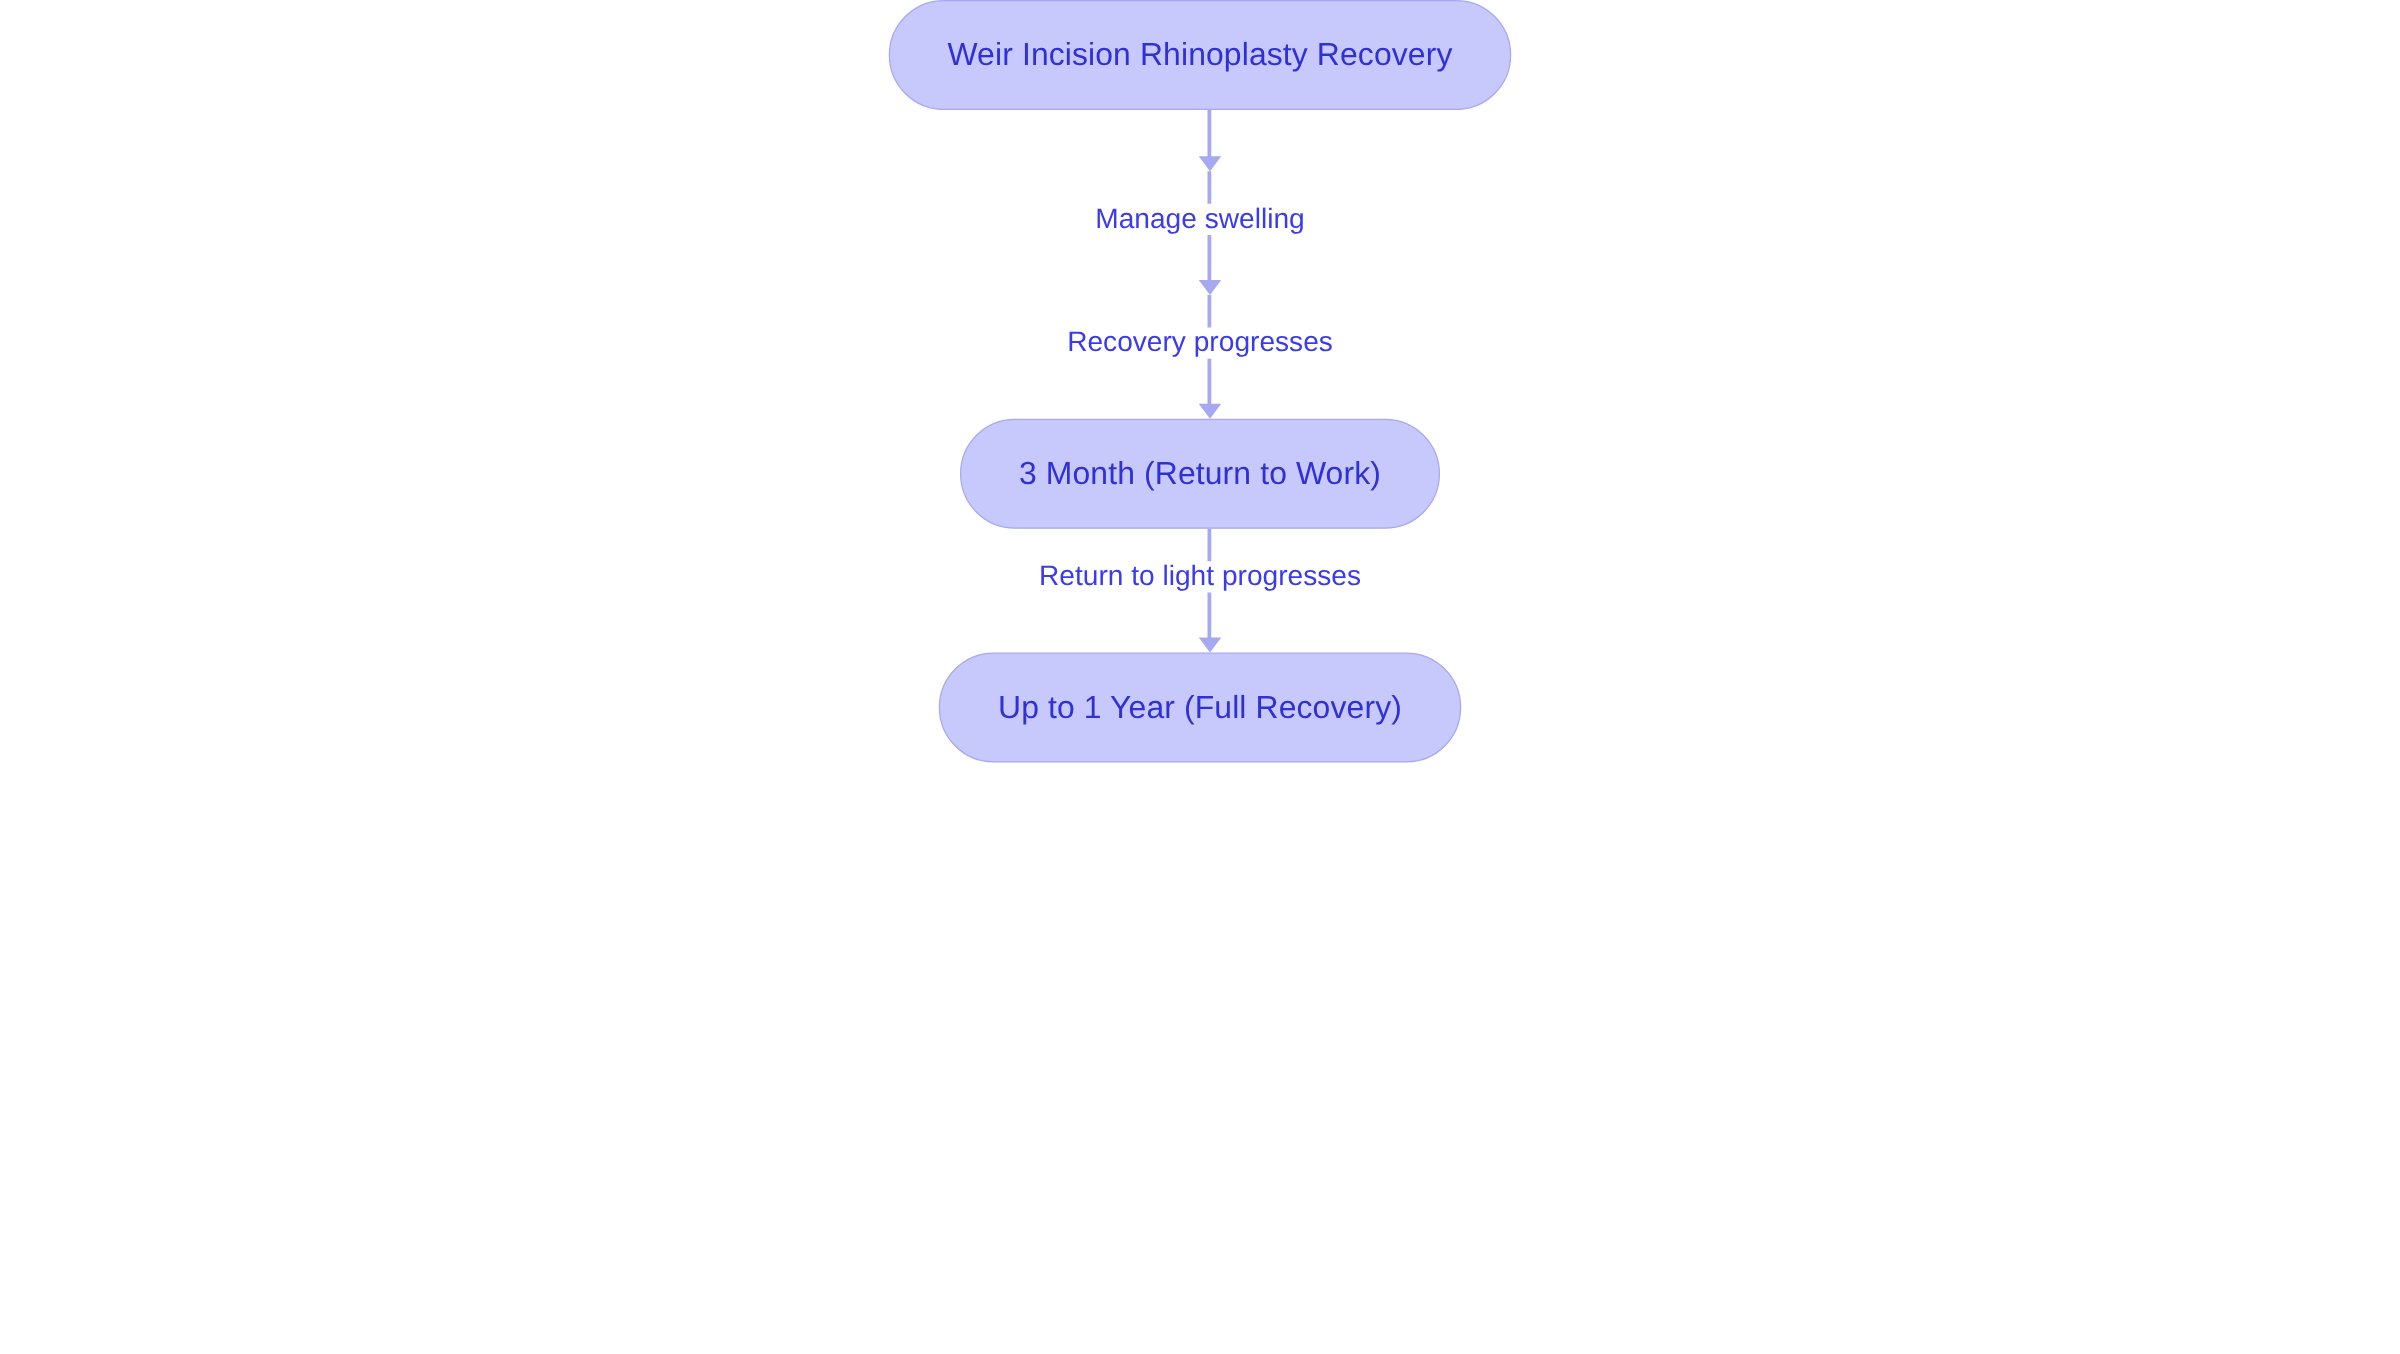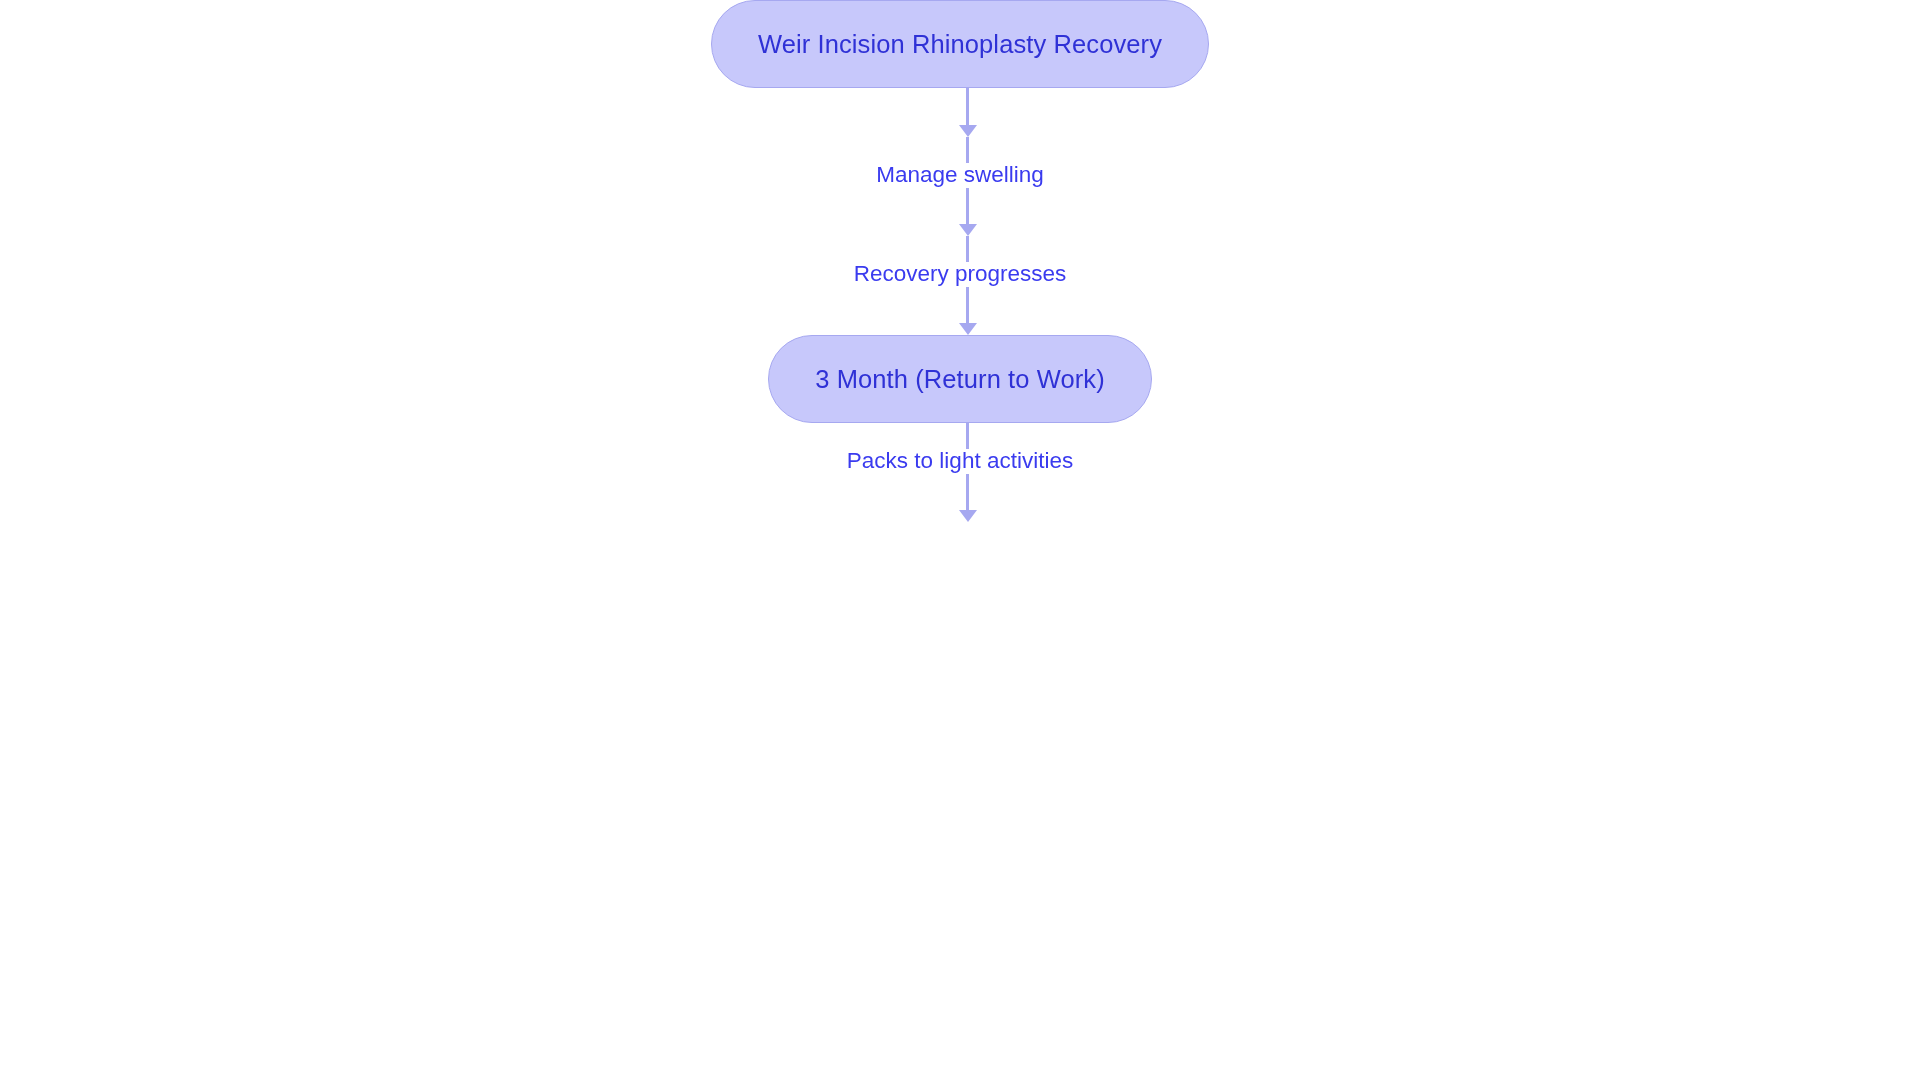--- a/index.html
+++ b/index.html
@@ -121,20 +121,21 @@
       <div class="line"></div>
       <div class="arrow-head"></div>
       <div class="edge-label">Recovery progresses</div>
     </div>
 
     <div class="node">3 Month (Return to Work)</div>
 
     <div class="connector labeled">
       <div class="line"></div>
       <div class="arrow-head"></div>
-      <div class="edge-label">Packs to light activities</div>
+      <div class="edge-label">Return to light progresses</div>
     </div>
 
 
 
+    <div class="node">Up to 1 Year (Full Recovery)</div>
 
   </div>
 </div>
 
 </body></html>

